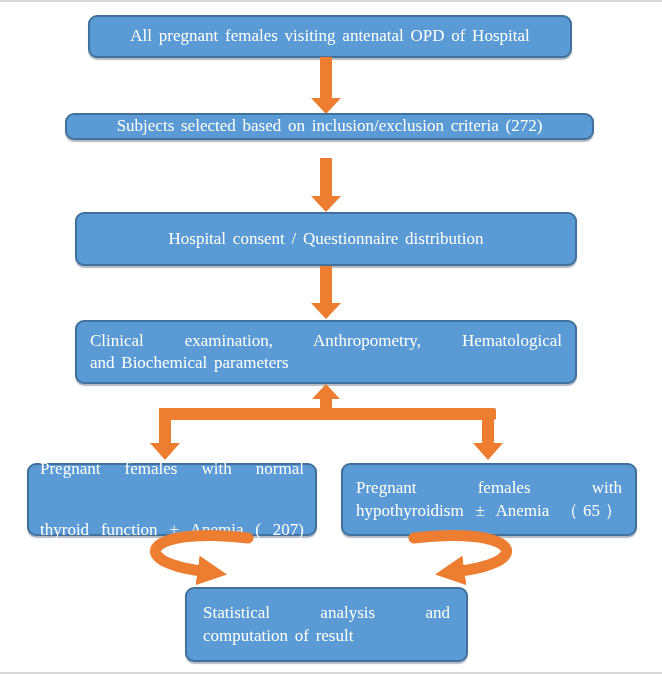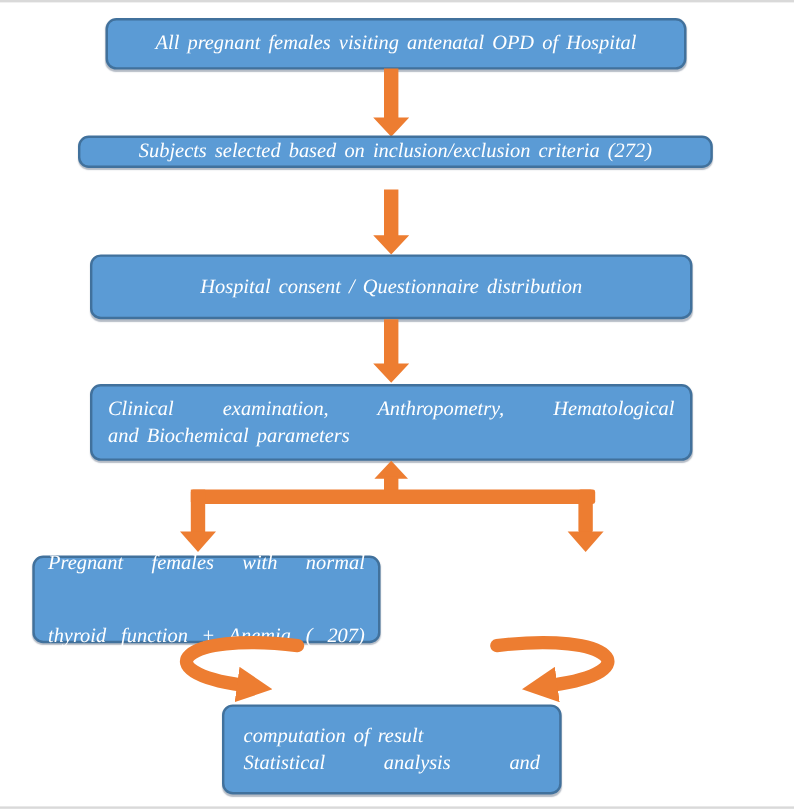--- a/index.html
+++ b/index.html
@@ -14,21 +14,21 @@
     position:absolute;box-sizing:border-box;
     background:var(--box-fill,#5b9bd5);
     border:2.5px solid var(--box-border,#41719c);
     border-radius:9px;
     color:var(--text,#ffffff);
     font-size:17px;line-height:1.32;word-spacing:2.5px;
     display:flex;flex-direction:column;justify-content:center;
     box-shadow:0 1.5px 1px rgba(40,60,90,.35);
   }
   .box.center{align-items:center;text-align:center;padding:0 8px;}
-  .line{width:100%;font-style:italic;}
+  .line{width:100%;}
   .jline{text-align:justify;text-align-last:justify;}
   .lline{text-align:center;text-align-last:left;}
   .box-1{left:88px;top:15px;width:484px;height:43px;}
   .box-2{left:65px;top:113px;width:529px;height:27px;}
   .box-3{left:75px;top:212px;width:502px;height:54px;}
   .box-4{left:75px;top:320px;width:502px;height:64px;padding:0 13px;}
   .box-5{left:27px;top:463px;width:290px;height:73px;padding:0 11px;gap:38px;}
   .box-6{left:341px;top:463px;width:296px;height:73px;padding:0 13px;}
   .box-7{left:185px;top:587px;width:283px;height:75px;padding:0 16px;}
   svg.conn{position:absolute;overflow:visible;}
@@ -84,37 +84,41 @@
 
     <rect class="orange-fill" x="332" y="25" width="12" height="36" rx="2"></rect>
     <polygon class="orange-fill" points="338,77 353,60 323,60"></polygon>
   </svg>
 
   <div class="box box-5">
     <div class="line jline">Pregnant females with normal</div>
     <div class="line jline">thyroid function ± Anemia ( 207)</div>
   </div>
 
+  <div class="box box-6">
+    <div class="line jline">Pregnant females with</div>
+    <div class="line jline">hypothyroidism ± Anemia （65）</div>
+  </div>
 
   <svg class="conn" style="left:120px;top:524px" width="145" height="62">
     <defs>
       <marker id="ahR" viewBox="0 0 10 10" refX="1.5" refY="5" markerWidth="2.7" markerHeight="2.7" orient="auto">
         <path d="M0,0 L10,5 L0,10 z" style="fill:var(--arrow,#ed7d31)"></path>
       </marker>
     </defs>
     <path class="orange-stroke" stroke-width="11" stroke-linecap="round" d="M 128 14 C 30 2, 2 36, 82 47" marker-end="url(#ahR)"></path>
   </svg>
 
   <svg class="conn" style="left:397px;top:524px" width="145" height="62">
     <defs>
       <marker id="ahL" viewBox="0 0 10 10" refX="1.5" refY="5" markerWidth="2.7" markerHeight="2.7" orient="auto">
         <path d="M0,0 L10,5 L0,10 z" style="fill:var(--arrow,#ed7d31)"></path>
       </marker>
     </defs>
     <path class="orange-stroke" stroke-width="11" stroke-linecap="round" d="M 17 14 C 115 2, 143 36, 63 47" marker-end="url(#ahL)"></path>
   </svg>
 
   <div class="box box-7">
+    <div class="line jline">Statistical analysis and</div>
     <div class="line lline">computation of result</div>
-    <div class="line jline">Statistical analysis and</div>
   </div>
 
 </div>
 
 </body></html>

